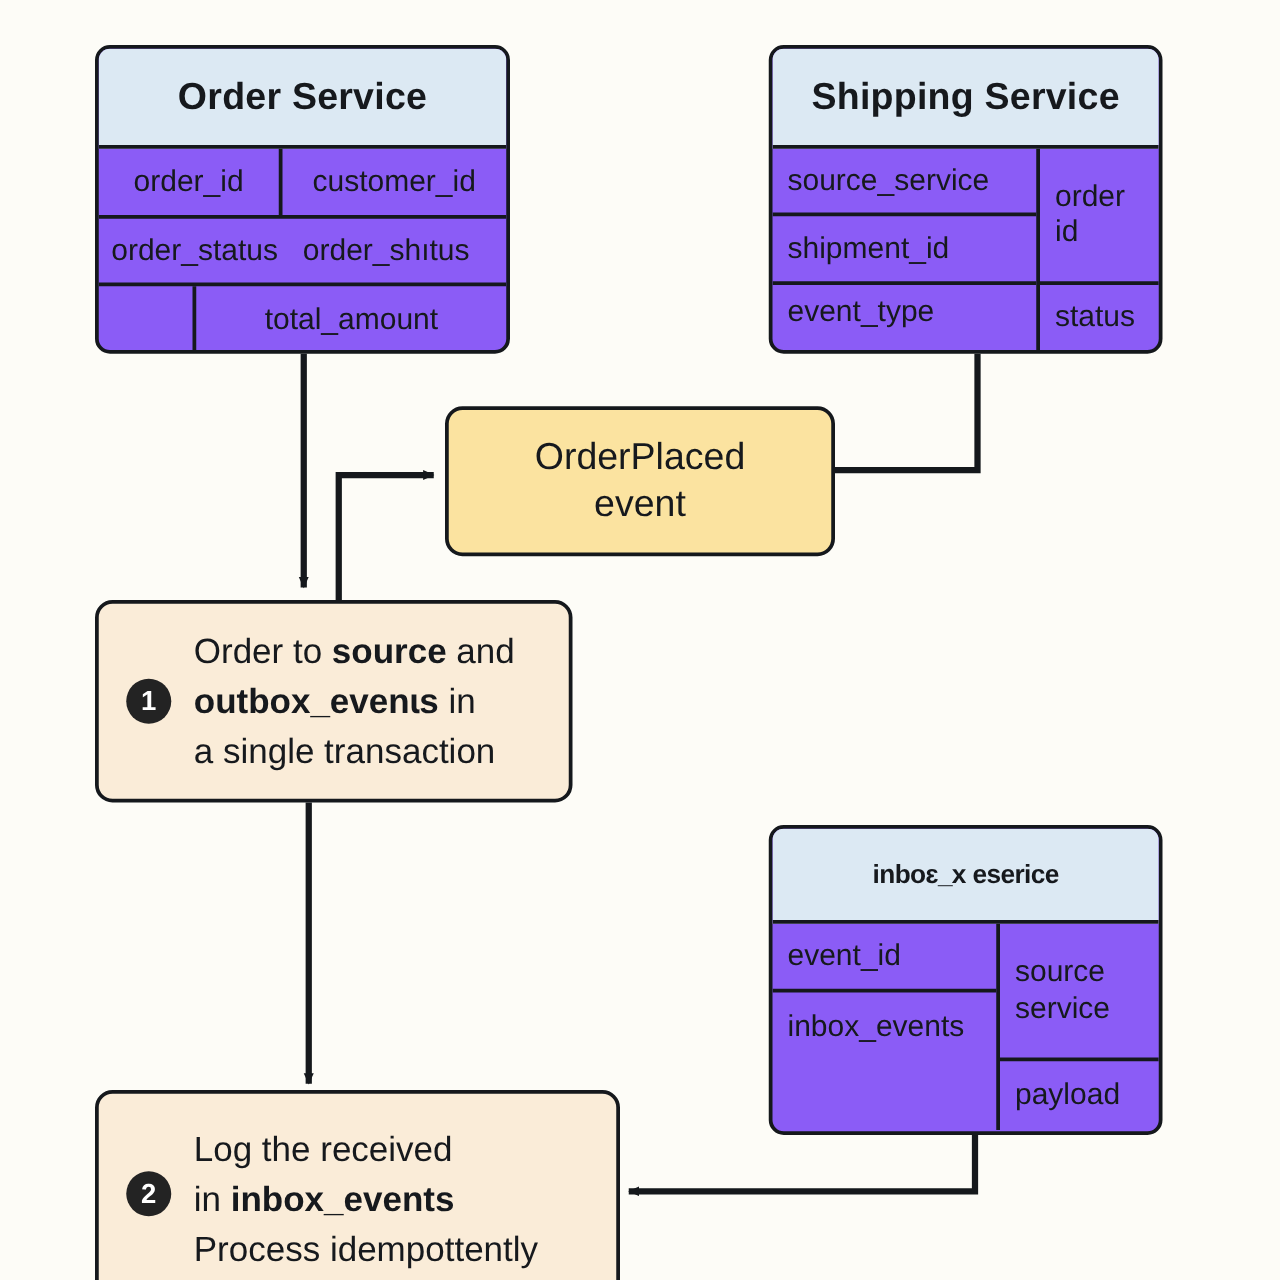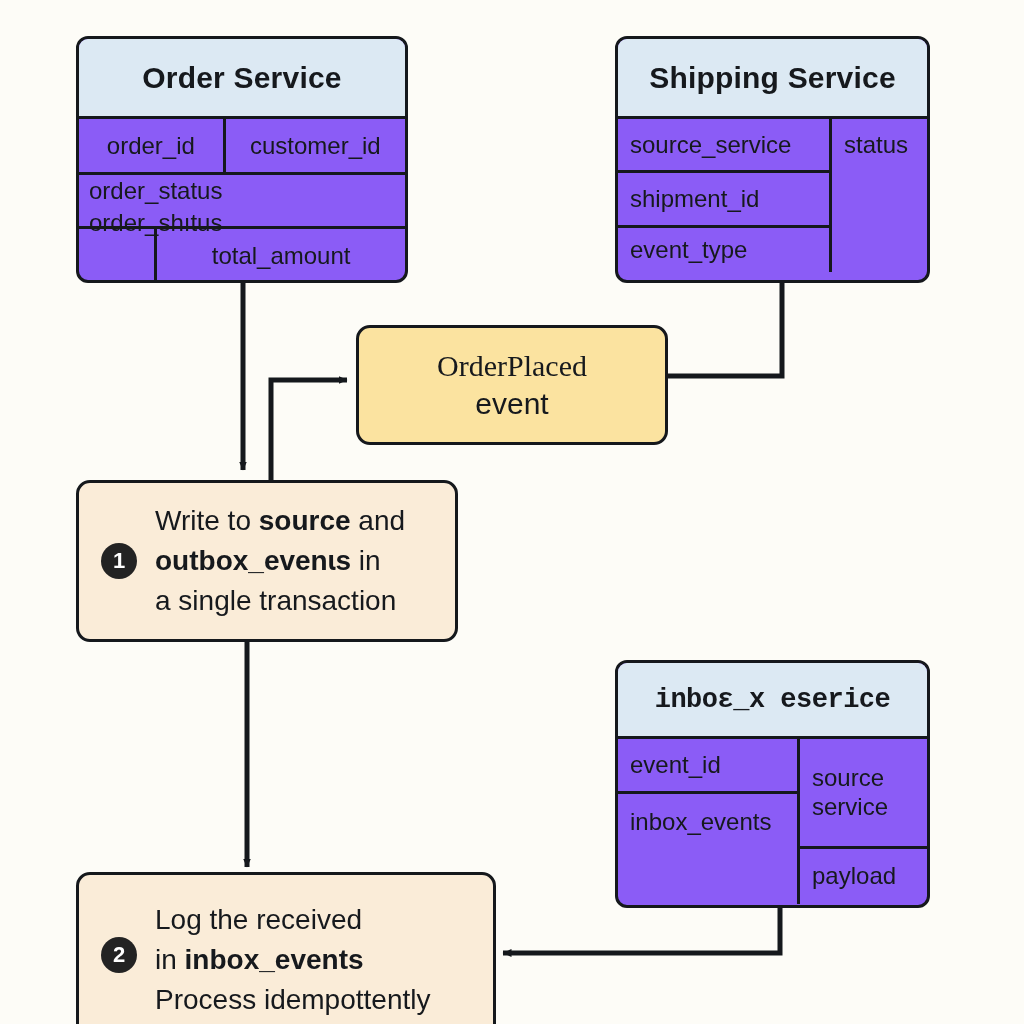--- a/index.html
+++ b/index.html
@@ -44,22 +44,22 @@
     font-size: 30px;
     font-weight: bold;
     color: #16191d;
     letter-spacing: 0.2px;
     display: flex;
     align-items: center;
     justify-content: center;
     box-sizing: border-box;
   }
   .table-header.mono {
-    font-family: Liberation Mono, monospace;
-    font-size: 27px;
+    font-family: Liberation Sans, sans-serif;
+    font-size: 21px;
     letter-spacing: -0.5px;
   }
   .table-body {
     position: relative;
     width: 100%;
   }
   .row {
     display: flex;
     box-sizing: border-box;
     border-bottom: 3px solid #15181c;
@@ -75,21 +75,21 @@
     overflow: hidden;
     white-space: nowrap;
   }
   .cell.c-center{ justify-content: center; }
   .vdiv { border-right: 3px solid #15181c; }
 
   
   #order-service .r1 { height: 56px; }
   #order-service .r1 .c1 { width: 45%; }
   #order-service .r1 .c2 { width: 55%; }
-  #order-service .r2 { height: 54px; flex-direction: column; }
+  #order-service .r2 { height: 54px; }
   #order-service .r2 .c1 { width: 47%; justify-content: flex-start;}
   #order-service .r2 .c2 { width: 53%; justify-content: flex-start;}
   #order-service .r3 { height: 54px; border-bottom: none; }
   #order-service .r3 .c1 { width: 24%; }
   #order-service .r3 .c2 { width: 76%; justify-content: center;}
 
   
   .split-table .left-col {
     width: 214px;
     box-sizing: border-box;
@@ -222,36 +222,38 @@
 
   <div class="table-box split-table" id="shipping-service" style="left:615px; top:36px; width:315px; height:247px;">
     <div class="table-header" style="height:80px;">Shipping Service</div>
     <div class="body-flex">
       <div class="left-col">
         <div class="lrow" style="height:54px;">source_service</div>
         <div class="lrow" style="height:55px;">shipment_id</div>
         <div class="lrow" style="height:44px;text-align:center;">event_type</div>
       </div>
       <div class="right-col">
+        <div class="rrow" style="height:109px; white-space:pre-line;">order
+id</div>
         <div class="rrow" style="height:52px;">status</div>
       </div>
     </div>
   </div>
 
   <div class="event-box" id="orderplaced-event" style="left:356px; top:325px; width:312px; height:120px;">
     <div>
-      <span class="ln" style="display:block;font-family:Liberation Serif, serif;">OrderPlaced</span>
+      <span class="ln" style="display:block;">OrderPlaced</span>
       <span class="ln" style="display:block;">event</span>
     </div>
   </div>
 
   <div class="step-box" id="step-one" style="left:76px; top:480px; width:382px; height:162px;">
     <div class="step-badge" style="left:22px; top:calc(50% - 18px);">1</div>
     <div class="step-text">
-      <span class="ln"><span>Write to </span><b>source</b><span> and</span></span>
+      <span class="ln"><span>Order to </span><b>source</b><span> and</span></span>
       <span class="ln"><b>outbox_evenɩs</b><span> in</span></span>
       <span class="ln">a single transaction</span>
     </div>
   </div>
 
   <div class="table-box split-table" id="inbox-service" style="left:615px; top:660px; width:315px; height:248px;">
     <div class="table-header mono" style="height:76px;">inboɛ_x eserice</div>
     <div class="body-flex">
       <div class="left-col" style="width:182px;">
         <div class="lrow" style="height:55px;">event_id</div>

